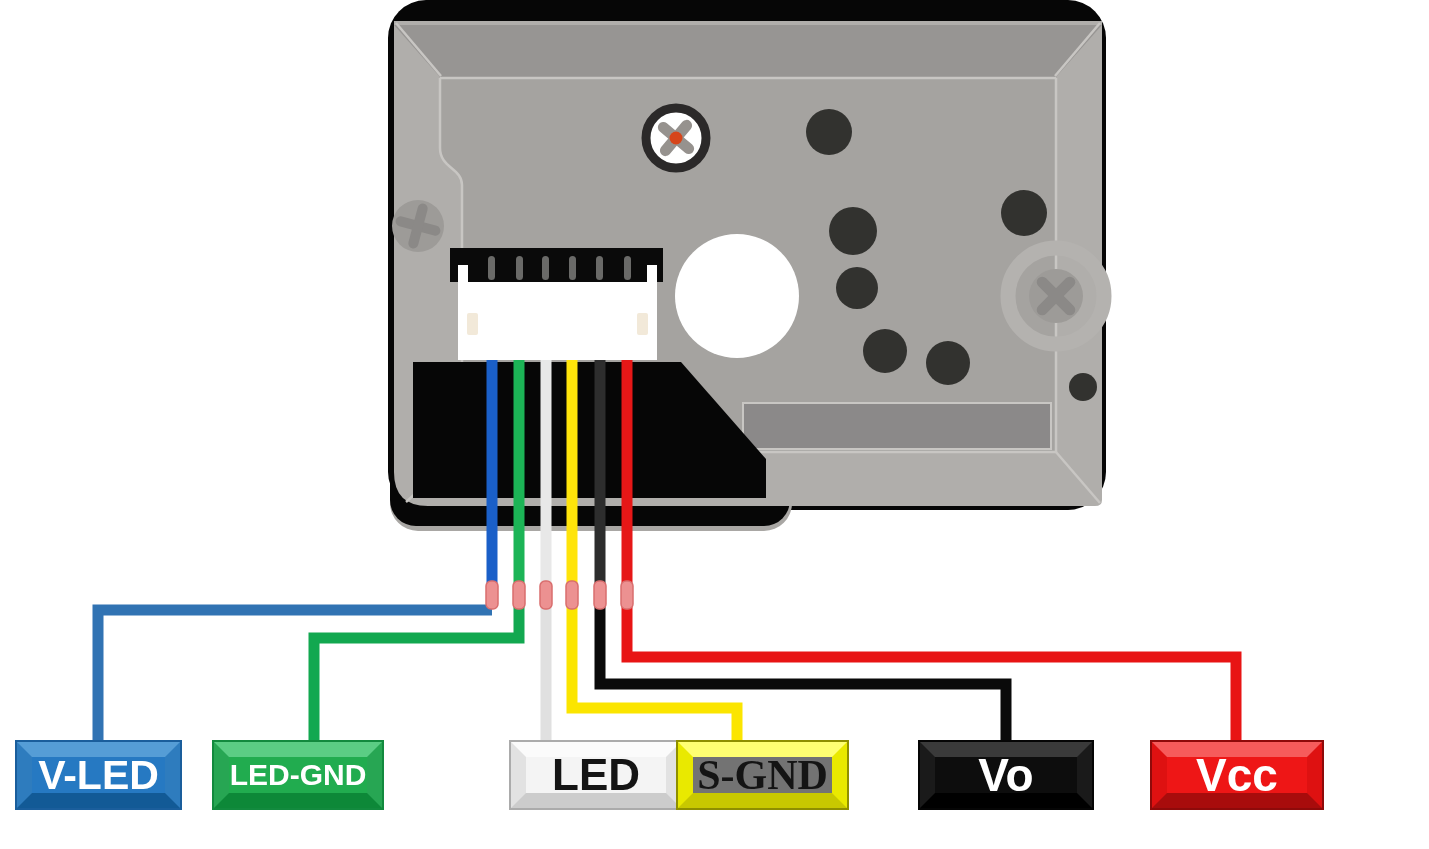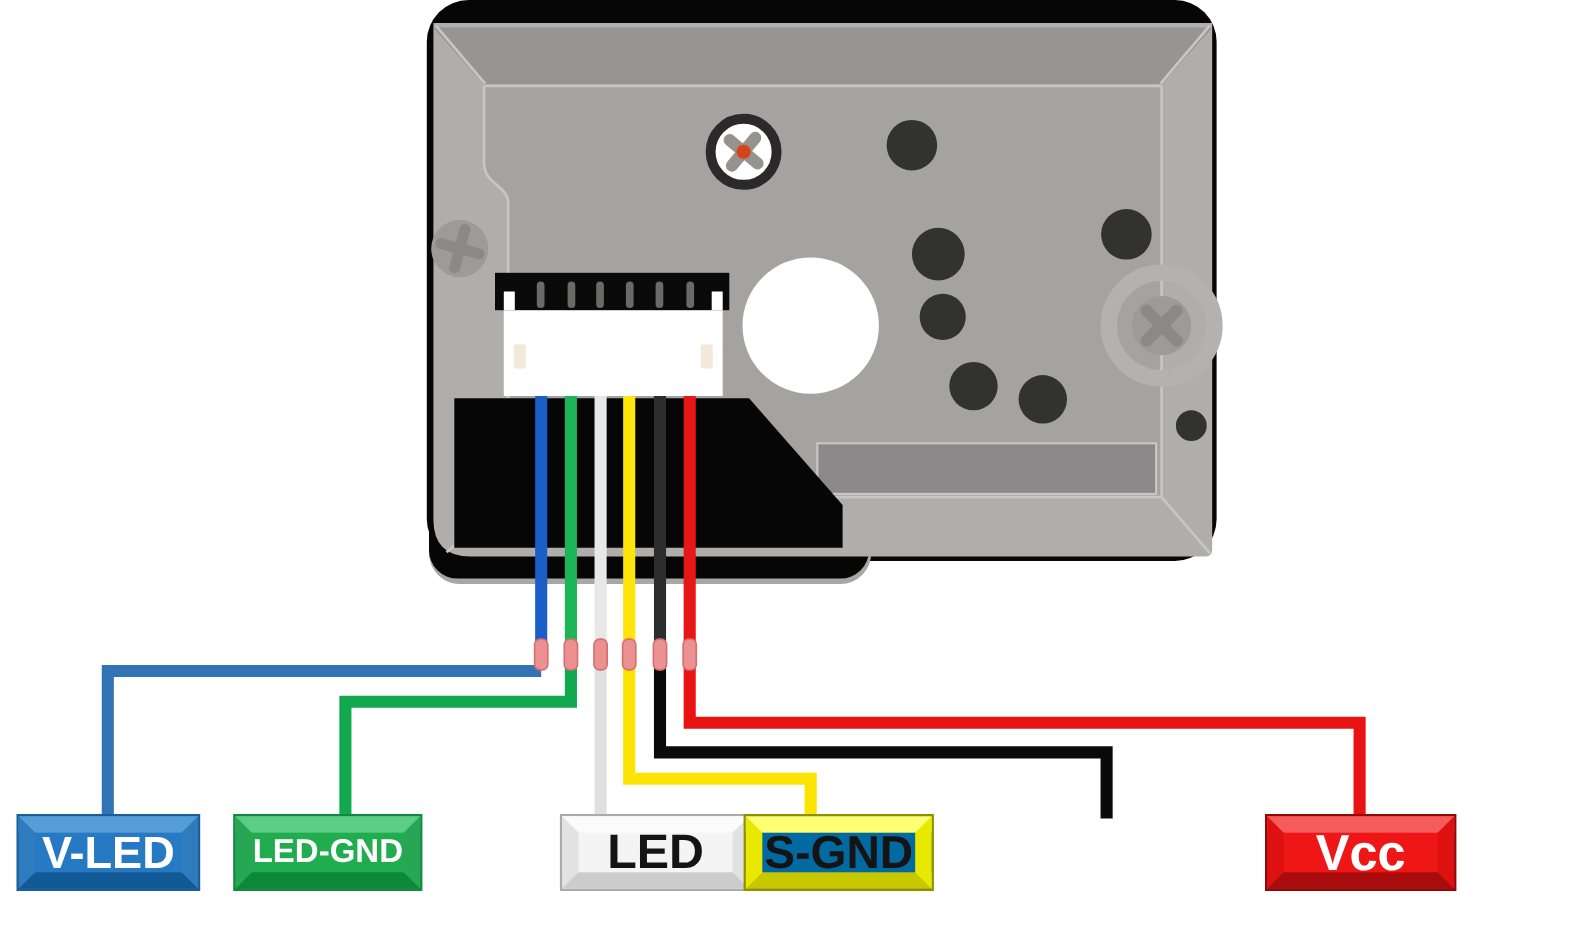--- a/index.html
+++ b/index.html
@@ -144,20 +144,23 @@
 
   <div class="pinbox bevel-blue" id="box-vled" style="background: rgb(38, 121, 194); color: rgb(255, 255, 255);">
     <span>V-LED</span>
   </div>
   <div class="pinbox bevel-green" id="box-ledgnd" style="background: rgb(33, 172, 79); color: rgb(255, 255, 255);">
     <span>LED-GND</span>
   </div>
   <div class="pinbox bevel-silver" id="box-led" style="background: rgb(244, 244, 244); color: rgb(20, 20, 20);">
     <span>LED</span>
   </div>
-  <div class="pinbox bevel-yellow" id="box-sgnd" style="background: #0369a1; color: rgb(20, 20, 20);">
+  <div class="pinbox bevel-yellow" id="box-sgnd" style="background: #737373; color: rgb(20, 20, 20); font-family: Liberation Serif, serif;">
     <span>S-GND</span>
+  </div>
+  <div class="pinbox bevel-black" id="box-vo" style="background: rgb(13, 13, 13); color: rgb(255, 255, 255);">
+    <span>Vo</span>
   </div>
   <div class="pinbox bevel-red" id="box-vcc" style="background: rgb(238, 22, 22); color: rgb(255, 255, 255);">
     <span>Vcc</span>
   </div>
 
 </div>
 
 </body></html>

